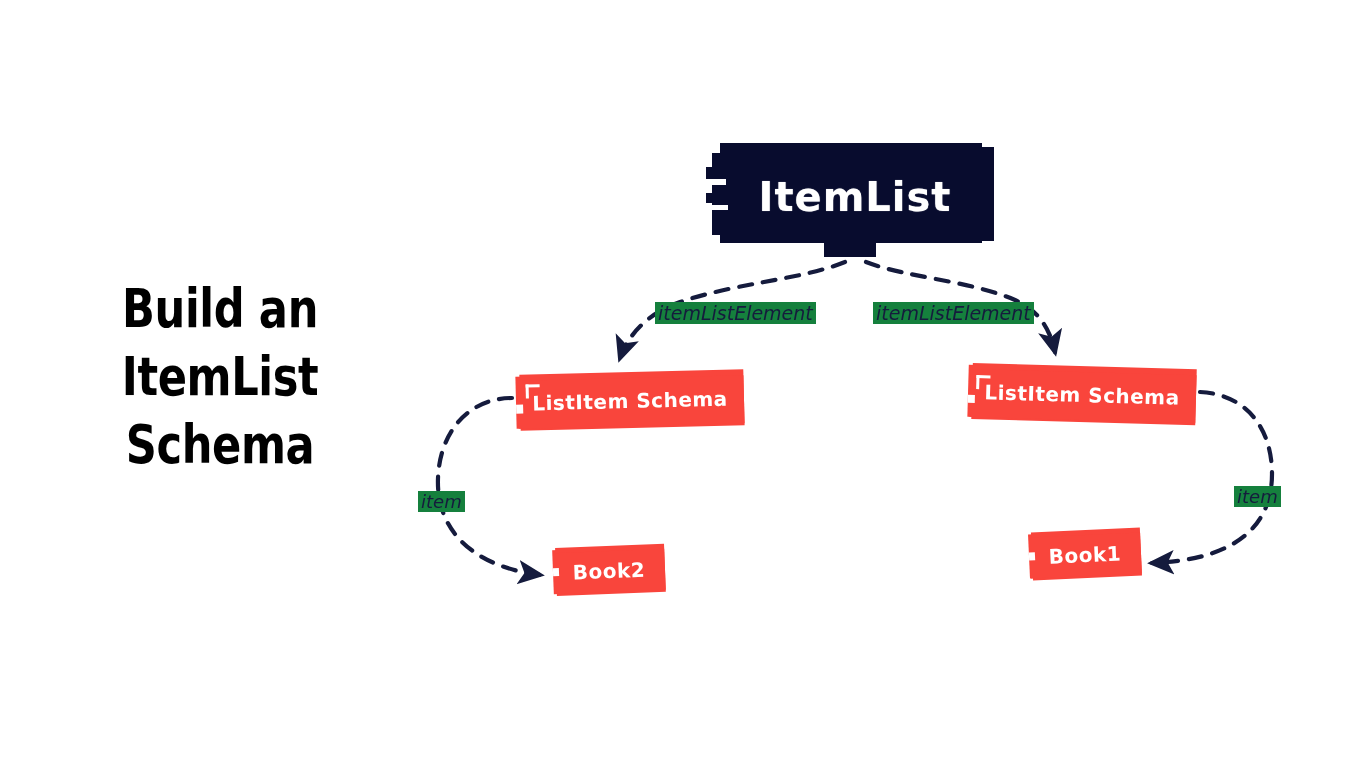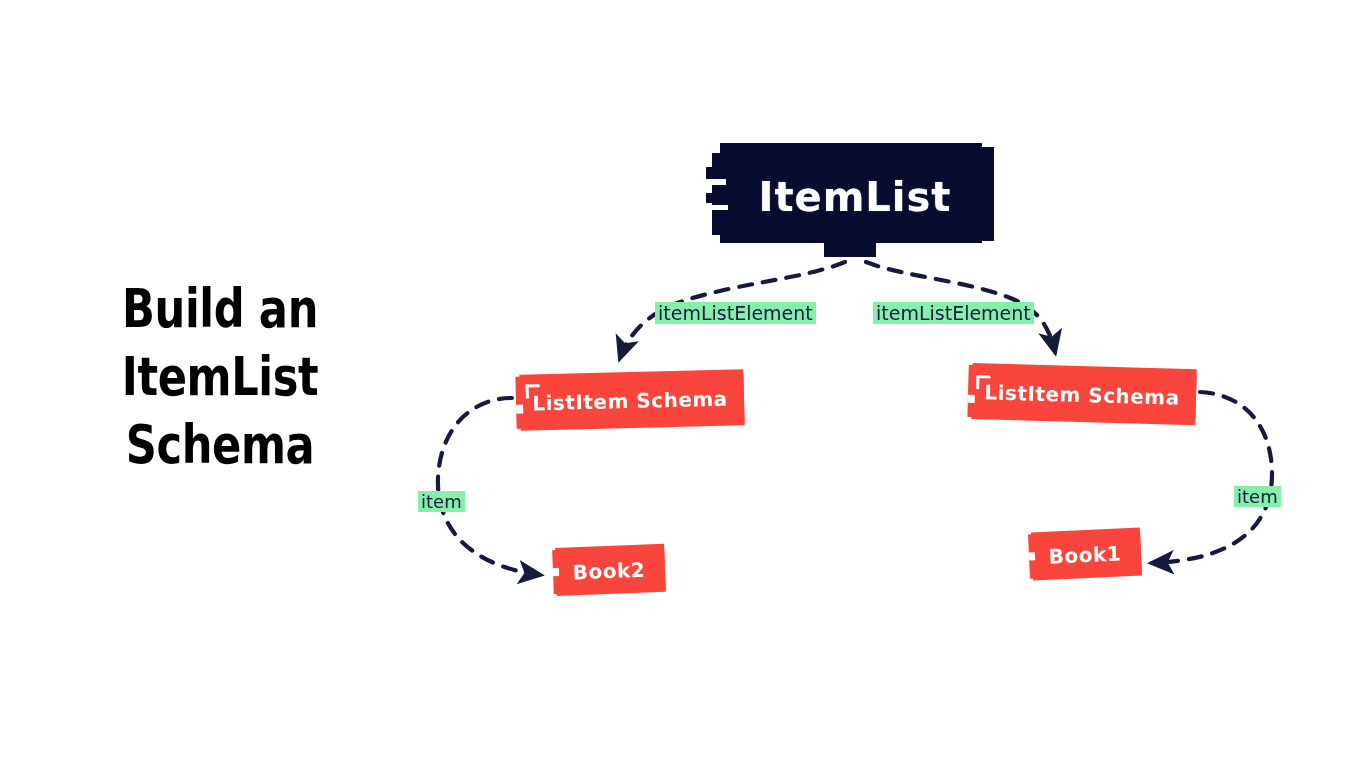--- a/index.html
+++ b/index.html
@@ -170,22 +170,23 @@
   #node-book1 .chip.c3 { left: 0px; top: 20px; width: 6px; height: 8px; }
 
   
   .edge-label {
     position: absolute;
     font-family: "DejaVu Sans", sans-serif;
     font-weight: 400;
     font-size: 19px;
     color: #151B3D;
     white-space: nowrap;
-    background: #86efac;
+    background: #15803d;
     padding: 0 3px;
+    font-style: italic;
   }
   #label-ile-left  { left: 655px;  top: 302px; }
   #label-ile-right { left: 873px;  top: 302px; }
   #label-item-left  { left: 418px;  top: 491px; font-size: 18px; }
   #label-item-right { left: 1234px; top: 486px; font-size: 18px; }
 </style>
 </head>
 <body>
 
 <div id="canvas">

